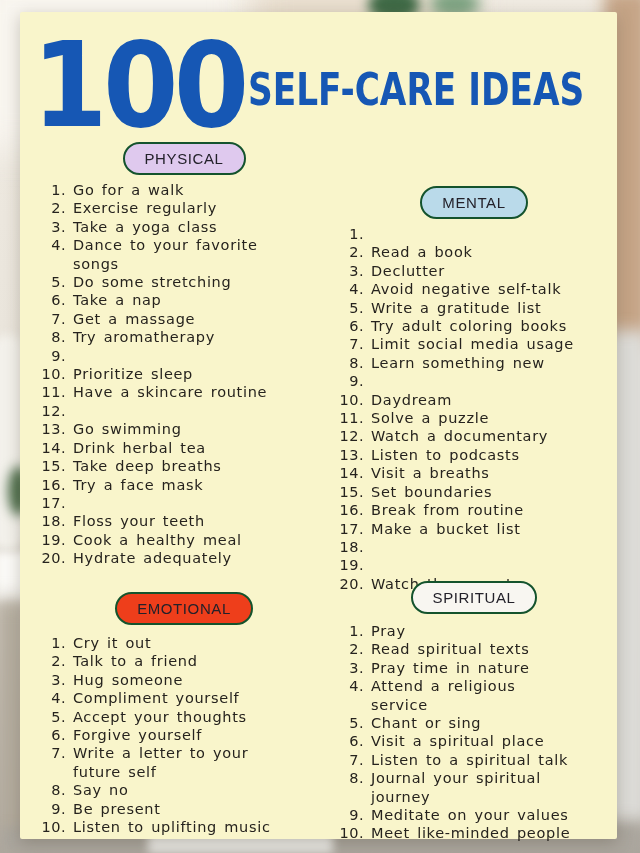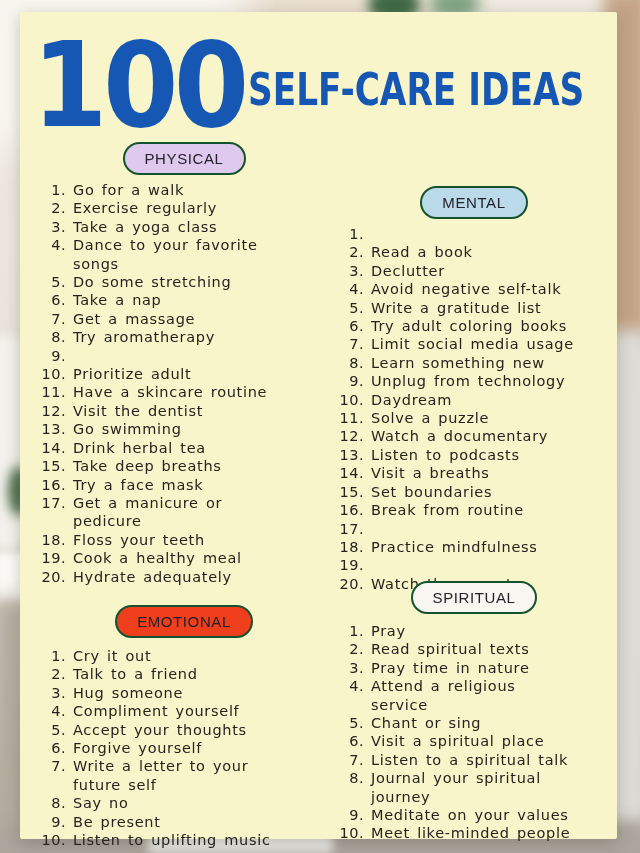--- a/index.html
+++ b/index.html
@@ -26,21 +26,21 @@
   .big-number{position:absolute;left:12px;top:14px;font-size:118px;line-height:1;font-weight:bold;
               letter-spacing:-5px;color:#1657b4;transform:scaleX(.92);transform-origin:left top;
               font-family:"DejaVu Sans",sans-serif;}
   .poster-title{position:absolute;left:228px;top:52px;font-size:44px;font-weight:bold;color:#1657b4;
                 white-space:nowrap;transform:scaleX(.78);transform-origin:left top;
                 font-family:"DejaVu Sans",sans-serif;}
 
   .cat{position:absolute;}
   #sec-physical{left:18px;top:130px;width:292px;}
   #sec-mental{left:316px;top:130px;width:276px;margin-top:44px;}
-  #sec-emotional{left:18px;top:580px;width:292px;margin-top:13px;}
+  #sec-emotional{left:18px;top:580px;width:292px;}
   #sec-spiritual{left:316px;top:569px;width:276px;}
 
   .pill{display:block;width:fit-content;margin:0 auto;height:29px;line-height:29px;
         padding:0 20px;border:2px solid #14532d;border-radius:18px;
         font-family:"Liberation Sans",sans-serif;font-size:15px;letter-spacing:.6px;color:#23212a;
         background:#eee;}
   .list{margin-top:6px;}
   #sec-emotional .list{margin-top:9px;}
   #sec-spiritual .list{margin-top:8px;}
   .item{display:flex;align-items:flex-start;line-height:18.4px;font-size:14.5px;color:#26231e;}
@@ -105,50 +105,47 @@
           </div>
           <div class="item">
             <span class="num">8.</span>
             <span class="txt">Try aromatherapy</span>
           </div>
           <div class="item">
             <span class="num">9.</span>
           </div>
           <div class="item">
             <span class="num">10.</span>
-            <span class="txt">Prioritize adult</span>
+            <span class="txt">Prioritize sleep</span>
           </div>
           <div class="item">
             <span class="num">11.</span>
             <span class="txt">Have a skincare routine</span>
           </div>
           <div class="item">
             <span class="num">12.</span>
-            <span class="txt">Visit the dentist</span>
           </div>
           <div class="item">
             <span class="num">13.</span>
             <span class="txt">Go swimming</span>
           </div>
           <div class="item">
             <span class="num">14.</span>
             <span class="txt">Drink herbal tea</span>
           </div>
           <div class="item">
             <span class="num">15.</span>
             <span class="txt">Take deep breaths</span>
           </div>
           <div class="item">
             <span class="num">16.</span>
             <span class="txt">Try a face mask</span>
           </div>
           <div class="item">
             <span class="num">17.</span>
-            <span class="txt">Get a manicure or
-pedicure</span>
           </div>
           <div class="item">
             <span class="num">18.</span>
             <span class="txt">Floss your teeth</span>
           </div>
           <div class="item">
             <span class="num">19.</span>
             <span class="txt">Cook a healthy meal</span>
           </div>
           <div class="item">
@@ -189,21 +186,20 @@
           <div class="item">
             <span class="num">7.</span>
             <span class="txt">Limit social media usage</span>
           </div>
           <div class="item">
             <span class="num">8.</span>
             <span class="txt">Learn something new</span>
           </div>
           <div class="item">
             <span class="num">9.</span>
-            <span class="txt">Unplug from technology</span>
           </div>
           <div class="item">
             <span class="num">10.</span>
             <span class="txt">Daydream</span>
           </div>
           <div class="item">
             <span class="num">11.</span>
             <span class="txt">Solve a puzzle</span>
           </div>
           <div class="item">
@@ -221,24 +217,24 @@
           <div class="item">
             <span class="num">15.</span>
             <span class="txt">Set boundaries</span>
           </div>
           <div class="item">
             <span class="num">16.</span>
             <span class="txt">Break from routine</span>
           </div>
           <div class="item">
             <span class="num">17.</span>
+            <span class="txt">Make a bucket list</span>
           </div>
           <div class="item">
             <span class="num">18.</span>
-            <span class="txt">Practice mindfulness</span>
           </div>
           <div class="item">
             <span class="num">19.</span>
           </div>
           <div class="item">
             <span class="num">20.</span>
             <span class="txt">Watch the sunset</span>
           </div>
         </div>
     </section>

